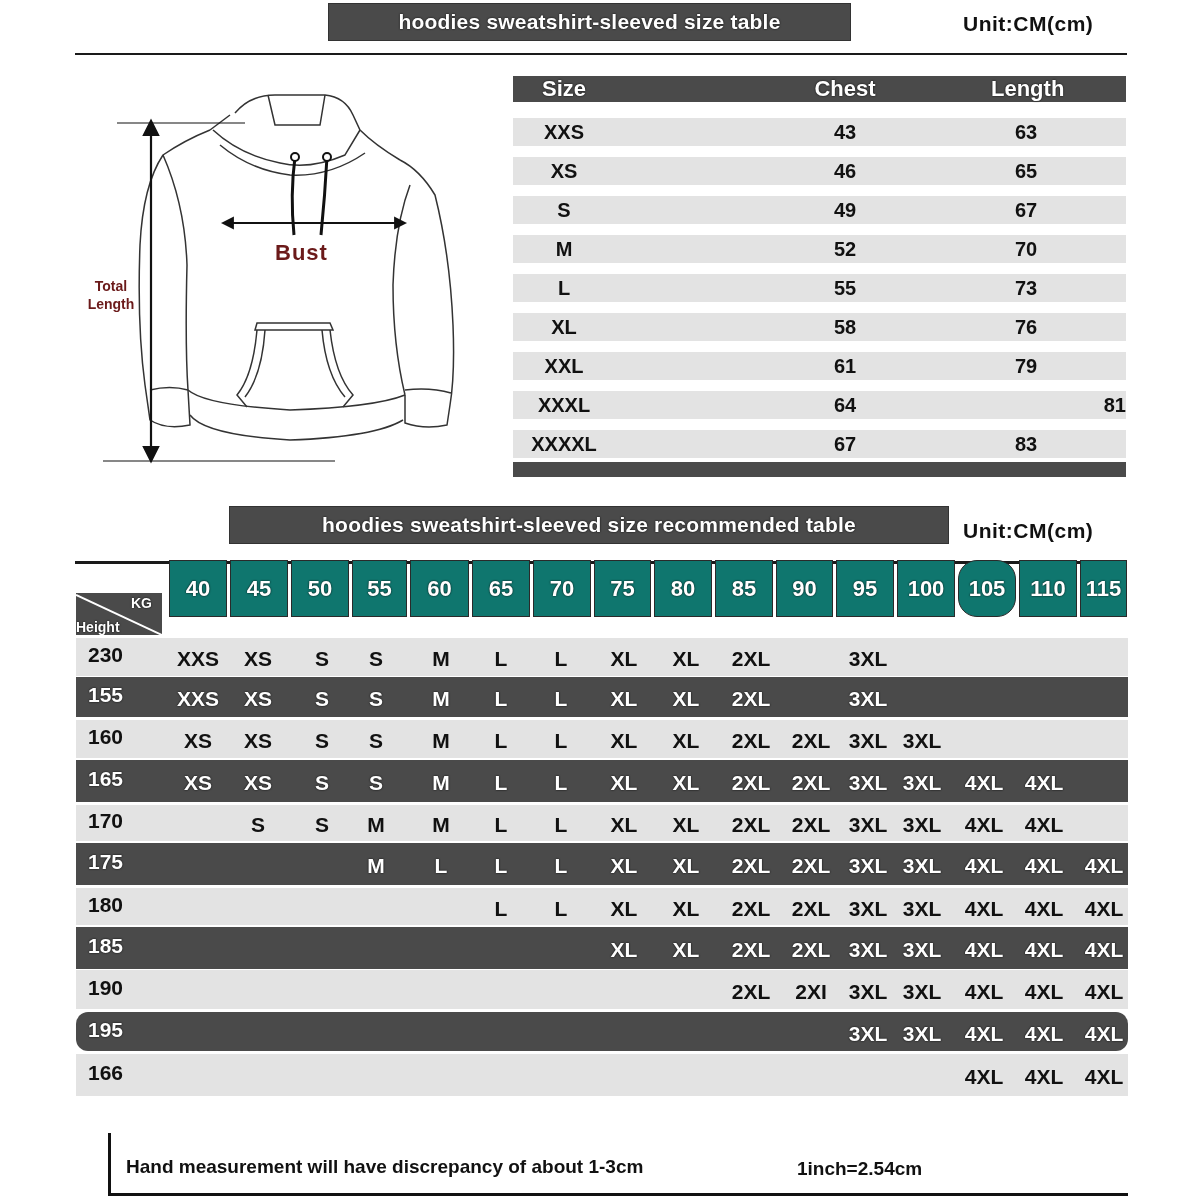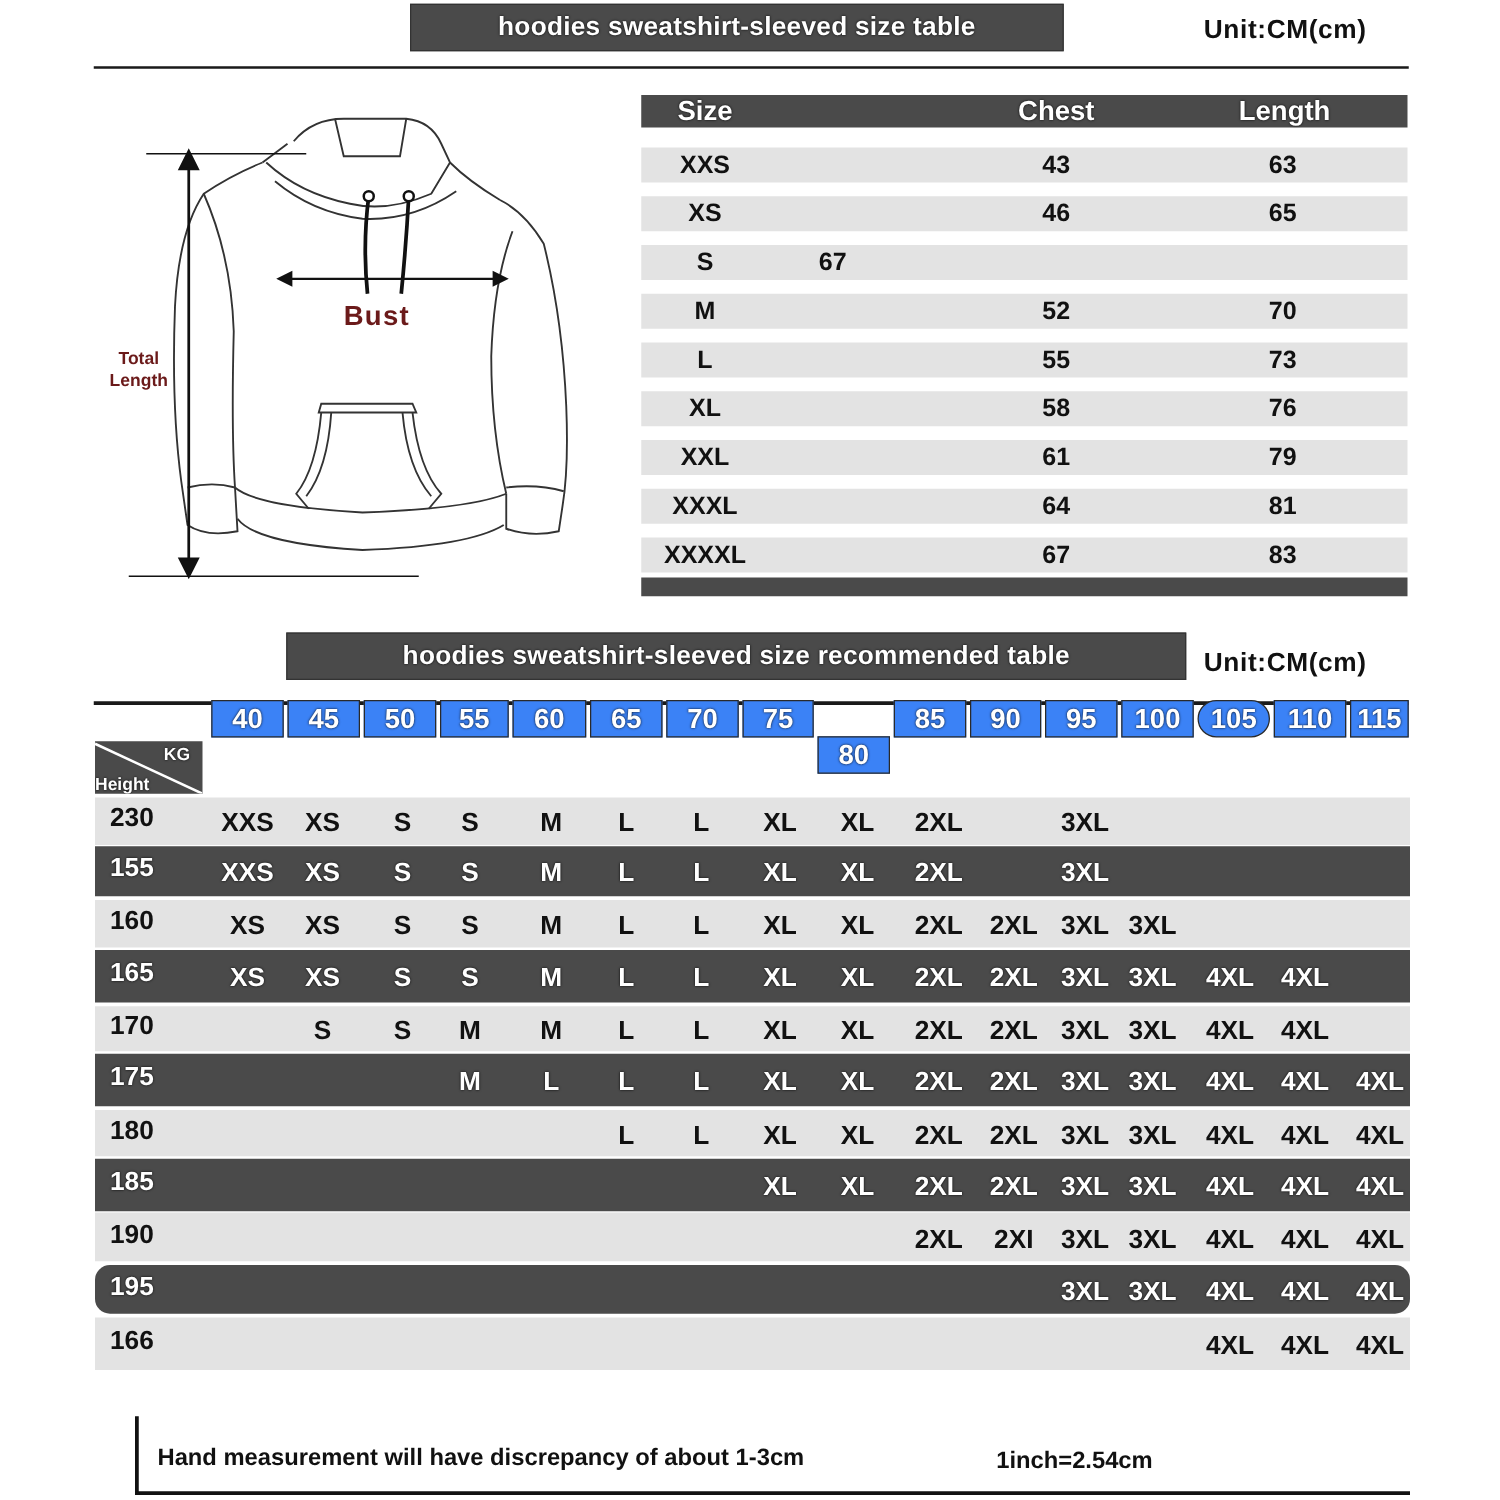--- a/index.html
+++ b/index.html
@@ -8,21 +8,21 @@
   .abs { position: absolute; }
   .title-bar { background: #4a4a4a; color: #fff; border: 1px solid #333; display: flex; align-items: center; justify-content: center; font-size: 21px; text-shadow: 0 0 2px #000; letter-spacing: 0.2px; }
   .unit { font-size: 21px; color: #111; letter-spacing: 0.5px; }
   .rule { background: #1a1a1a; height: 3px; }
   
   .st-header { background: #4a4a4a; color: #fff; display: flex; font-size: 22px; text-shadow: 0 0 2px #000; }
   .st-row { display: flex; background: #e3e3e3; font-size: 20px; align-items: center; }
   .st-c0 { width: 102px; text-align: center; }
   .st-c1 { width: 360px; text-align: center; }
   .st-c2 { width: 150px; text-align: center; }
-  .rec-hcell { position: absolute; top: 560px; height: 30px; background: #3b82f6; border: 1px solid #2a2a2a; color: #fff; font-size: 22px; display: flex; align-items: center; justify-content: center; text-shadow: 0 0 2px #000; }
+  .rec-hcell { position: absolute; top: 560px; height: 57px; background: #0f766e; border: 1px solid #2a2a2a; color: #fff; font-size: 22px; display: flex; align-items: center; justify-content: center; text-shadow: 0 0 2px #000; }
   .corner { position: absolute; left: 76px; top: 593px; width: 86px; height: 42px; background: #4a4a4a; overflow: hidden; color: #fff; text-shadow: 0 0 2px #000; }
   .corner .kg { position: absolute; right: 10px; top: 2px; font-size: 14px; }
   .corner .ht { position: absolute; left: 0; bottom: 0; font-size: 14px; }
   .corner svg { position: absolute; left: 0; top: 0; }
   .rec-row { position: absolute; left: 76px; width: 1052px; }
   .rec-row.light { background: #e3e3e3; color: #111; }
   .rec-row.dark { background: #4a4a4a; color: #fff; text-shadow: 0 0 2px #000; }
   .rec-cell { position: absolute; font-size: 21px; text-align: center; width: 60px; }
   .rec-h { position: absolute; left: 12px; font-size: 21px; }
   .foot-text { font-size: 19px; }
@@ -101,20 +101,21 @@
       <div style="width:360px;text-align:center;padding-left:100px;">43</div>
       <div style="width:151px;text-align:left;padding-left:40px;">63</div>
     </div>
     <div class="abs st-row" style="left: 513px; top: 157px; width: 613px; height: 28px;">
       <div style="width:102px;text-align:center;">XS</div>
       <div style="width:360px;text-align:center;padding-left:100px;">46</div>
       <div style="width:151px;text-align:left;padding-left:40px;">65</div>
     </div>
     <div class="abs st-row" style="left: 513px; top: 196px; width: 613px; height: 28px;">
       <div style="width:102px;text-align:center;">S</div>
+      <div style="width:360px;text-align:center;padding-left:100px;">49</div>
       <div style="width:151px;text-align:left;padding-left:40px;">67</div>
     </div>
     <div class="abs st-row" style="left: 513px; top: 235px; width: 613px; height: 28px;">
       <div style="width:102px;text-align:center;">M</div>
       <div style="width:360px;text-align:center;padding-left:100px;">52</div>
       <div style="width:151px;text-align:left;padding-left:40px;">70</div>
     </div>
     <div class="abs st-row" style="left: 513px; top: 274px; width: 613px; height: 28px;">
       <div style="width:102px;text-align:center;">L</div>
       <div style="width:360px;text-align:center;padding-left:100px;">55</div>
@@ -126,21 +127,21 @@
       <div style="width:151px;text-align:left;padding-left:40px;">76</div>
     </div>
     <div class="abs st-row" style="left: 513px; top: 352px; width: 613px; height: 28px;">
       <div style="width:102px;text-align:center;">XXL</div>
       <div style="width:360px;text-align:center;padding-left:100px;">61</div>
       <div style="width:151px;text-align:left;padding-left:40px;">79</div>
     </div>
     <div class="abs st-row" style="left: 513px; top: 391px; width: 613px; height: 28px;">
       <div style="width:102px;text-align:center;">XXXL</div>
       <div style="width:360px;text-align:center;padding-left:100px;">64</div>
-      <div style="width:151px;text-align:left;padding-left:40px;">81</div>
+      <div style="width:151px;text-align:right;padding-left:40px;">81</div>
     </div>
     <div class="abs st-row" style="left: 513px; top: 430px; width: 613px; height: 28px;">
       <div style="width:102px;text-align:center;">XXXXL</div>
       <div style="width:360px;text-align:center;padding-left:100px;">67</div>
       <div style="width:151px;text-align:left;padding-left:40px;">83</div>
     </div>
   </div>
 <div class="abs" style="left:513px;top:462px;width:613px;height:15px;background:#4a4a4a;"></div>
 
 <div class="abs title-bar" style="left:229px;top:506px;width:720px;height:38px;">hoodies sweatshirt-sleeved size recommended table</div>
@@ -156,21 +157,21 @@
 </div>
 <div id="rec-head">
     <div class="rec-hcell" style="left: 169px; width: 58px;">40</div>
     <div class="rec-hcell" style="left: 230px; width: 58px;">45</div>
     <div class="rec-hcell" style="left: 291px; width: 58px;">50</div>
     <div class="rec-hcell" style="left: 352px; width: 55px;">55</div>
     <div class="rec-hcell" style="left: 410px; width: 59px;">60</div>
     <div class="rec-hcell" style="left: 472px; width: 58px;">65</div>
     <div class="rec-hcell" style="left: 533px; width: 58px;">70</div>
     <div class="rec-hcell" style="left: 594px; width: 57px;">75</div>
-    <div class="rec-hcell" style="left: 654px; width: 58px; margin-top: 29px;">80</div>
+    <div class="rec-hcell" style="left: 654px; width: 58px;">80</div>
     <div class="rec-hcell" style="left: 715px; width: 58px;">85</div>
     <div class="rec-hcell" style="left: 776px; width: 57px;">90</div>
     <div class="rec-hcell" style="left: 836px; width: 58px;">95</div>
     <div class="rec-hcell" style="left: 897px; width: 58px;">100</div>
     <div class="rec-hcell" style="left: 958px; width: 58px; border-radius: 19px;">105</div>
     <div class="rec-hcell" style="left: 1019px; width: 58px;">110</div>
     <div class="rec-hcell" style="left: 1080px; width: 47px;">115</div>
   </div>
 <div id="rec-rows">
     <div class="rec-row light" style="top: 638px; height: 38px;">

